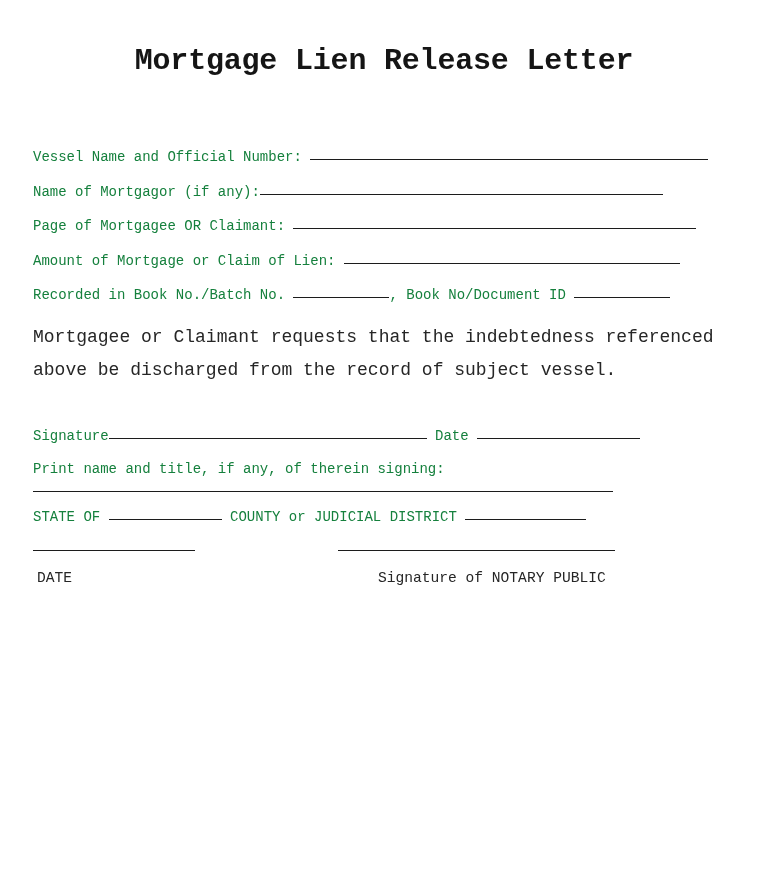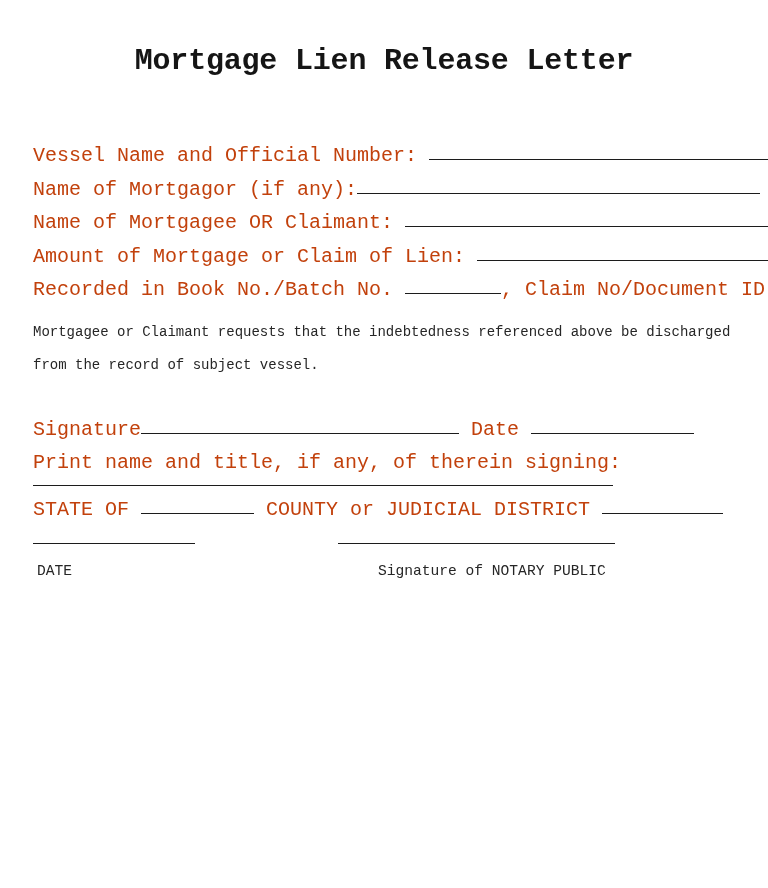--- a/index.html
+++ b/index.html
@@ -43,33 +43,33 @@
   
   .body-block {
     position: absolute;
     left: 33px;
     top: 148px;
     width: 710px;
   }
 
   .line {
     position: relative;
-    font-size: 20px;
+    font-size: 14px;
     line-height: 16px;
-    color: #c2410c;
+    color: #15803d;
     white-space: nowrap;
   }
 
   
   .row-field { margin-bottom: 17.5px; }
 
   
   .para {
     white-space: normal;
-    font-size: 14px;
+    font-size: 18px;
     line-height: 33px;
     width: 706px;
     color: #262626;
   }
 
   
   .rule {
     display: inline-block;
     border-bottom: 1.6px solid #1c1c1c;
     vertical-align: 1px;
@@ -144,32 +144,32 @@
     <div class="line row-field">
       <span>Vessel Name and Official Number:</span>
       <span class="rule" style="width:398px;"></span>
     </div>
 
     <div class="line row-field">
       <span>Name of Mortgagor (if any):</span><span class="rule" style="width:403px;"></span>
     </div>
 
     <div class="line row-field">
-      <span>Name of Mortgagee OR Claimant:</span>
+      <span>Page of Mortgagee OR Claimant:</span>
       <span class="rule" style="width:403px;"></span>
     </div>
 
     <div class="line row-field">
       <span>Amount of Mortgage or Claim of Lien:</span>
       <span class="rule" style="width:336px;"></span>
     </div>
 
     <div class="line row-field">
       <span>Recorded in Book No./Batch No.</span>
-      <span class="rule" style="width:96px;"></span><span>, Claim No/Document ID</span>
+      <span class="rule" style="width:96px;"></span><span>, Book No/Document ID</span>
       <span class="rule" style="width:96px;"></span>
     </div>
 
     <div class="para">Mortgagee or Claimant requests that the indebtedness referenced above be discharged from the record of subject vessel.</div>
 
     <div class="gap-sm"></div>
 
     <div class="line sig-row" style="margin-top:32px;">
       <span>Signature</span><span class="rule" style="width:318px;"></span>
       <span>Date</span>

